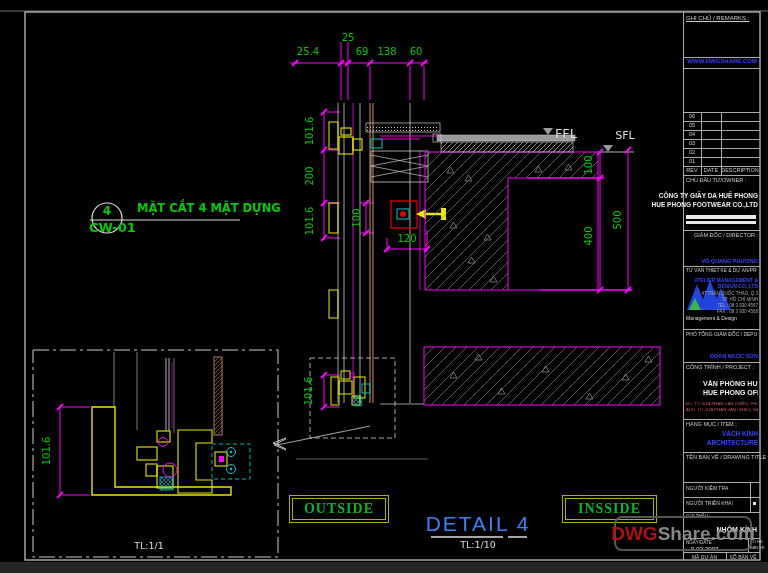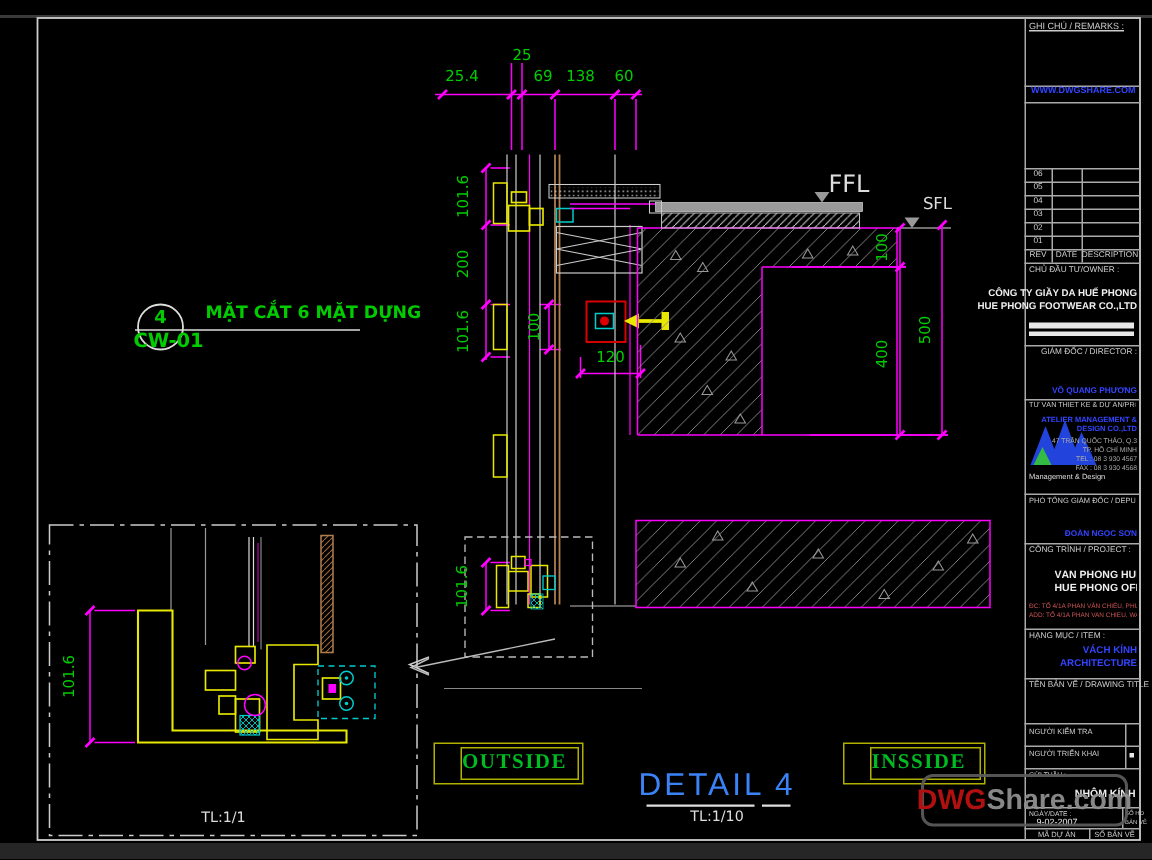--- a/index.html
+++ b/index.html
@@ -11,21 +11,21 @@
   .w{color:#ddd;font-family:"DejaVu Sans",sans-serif;}
   .ctr{text-align:center;width:40px;height:12px;line-height:12px;}
   .rot{transform:rotate(-90deg);transform-origin:center;}
   .svgabs{position:absolute;left:0;top:0;}
   
   .topline{position:absolute;left:0;top:10px;width:768px;height:2px;background:#3a3a3a;}
   .botstrip{position:absolute;left:0;top:562px;width:768px;height:11px;background:#262626;}
   
   .obox{position:absolute;border:1px solid #b0b000;display:flex;align-items:center;justify-content:center;}
   .obox .inner{position:absolute;left:2px;top:2px;right:2px;bottom:2px;border:1px solid #b0b000;
-               display:flex;align-items:center;justify-content:flex-start;margin-left:15px;}
+               display:flex;align-items:center;justify-content:center;}
   .obox .lbl{color:#00bb22;font:bold 14px "Liberation Serif",serif;letter-spacing:1px;}
   
   .wmark{position:absolute;left:614px;top:516px;width:134px;height:31px;border:2px solid #5a5a5a;
          border-radius:8px;display:flex;align-items:center;justify-content:center;
          font:bold 19px "Liberation Sans",sans-serif;opacity:.95;z-index:30;}
   .wmark .r{color:#bb1111;} .wmark .s{color:#8f8f8f;}
   
   .tb{position:absolute;left:683px;top:12px;width:77px;height:548px;color:#ccc;z-index:5;}
   .tb .hl{position:absolute;left:0;width:77px;height:1px;background:#aaa;}
   .tb .vl{position:absolute;width:1px;background:#aaa;}
@@ -247,26 +247,26 @@
   <div class="t g ctr rot" style="left:289px;top:385px">101.6</div>
   <div class="t g ctr rot" style="left:337px;top:212px">100</div>
   <div class="t g ctr" style="left:387px;top:233px">120</div>
 
   <div class="t g ctr rot" style="left:569px;top:159px">100</div>
   <div class="t g ctr rot" style="left:569px;top:230px">400</div>
   <div class="t g ctr rot" style="left:598px;top:214px">500</div>
 
   <div class="t g ctr rot" style="left:27px;top:445px">101.6</div>
 
-  <div class="t w ctr" style="left:546px;top:117px;font-size:16px">FFL</div>
+  <div class="t w ctr" style="left:546px;top:128px;font-size:13px">FFL</div>
   <div class="t w ctr" style="left:605px;top:130px;font-size:11px">SFL</div>
 
   <div class="t gb" style="left:97px;top:205px;width:20px;text-align:center;font-size:12px">4</div>
   <div class="t gb" style="left:89px;top:221px;font-size:13px">CW-01</div>
-  <div class="t gb" style="left:137px;top:202px;font-size:11.5px">MẶT CẮT 6 MẶT DỰNG</div>
+  <div class="t gb" style="left:137px;top:202px;font-size:11.5px">MẶT CẮT 4 MẶT DỰNG</div>
 
   <div class="t w" style="left:119px;top:541px;width:60px;text-align:center;font-size:9.5px">TL:1/1</div>
   <div class="t detail-title" style="left:423px;top:512px;width:110px;text-align:center">DETAIL 4</div>
   <div class="t w" style="left:428px;top:540px;width:100px;text-align:center;font-size:9.5px">TL:1/10</div>
 
   <div class="obox" style="left:289px;top:495px;width:98px;height:26px">
     <div class="inner">
       <span class="lbl">OUTSIDE</span>
     </div>
   </div>

